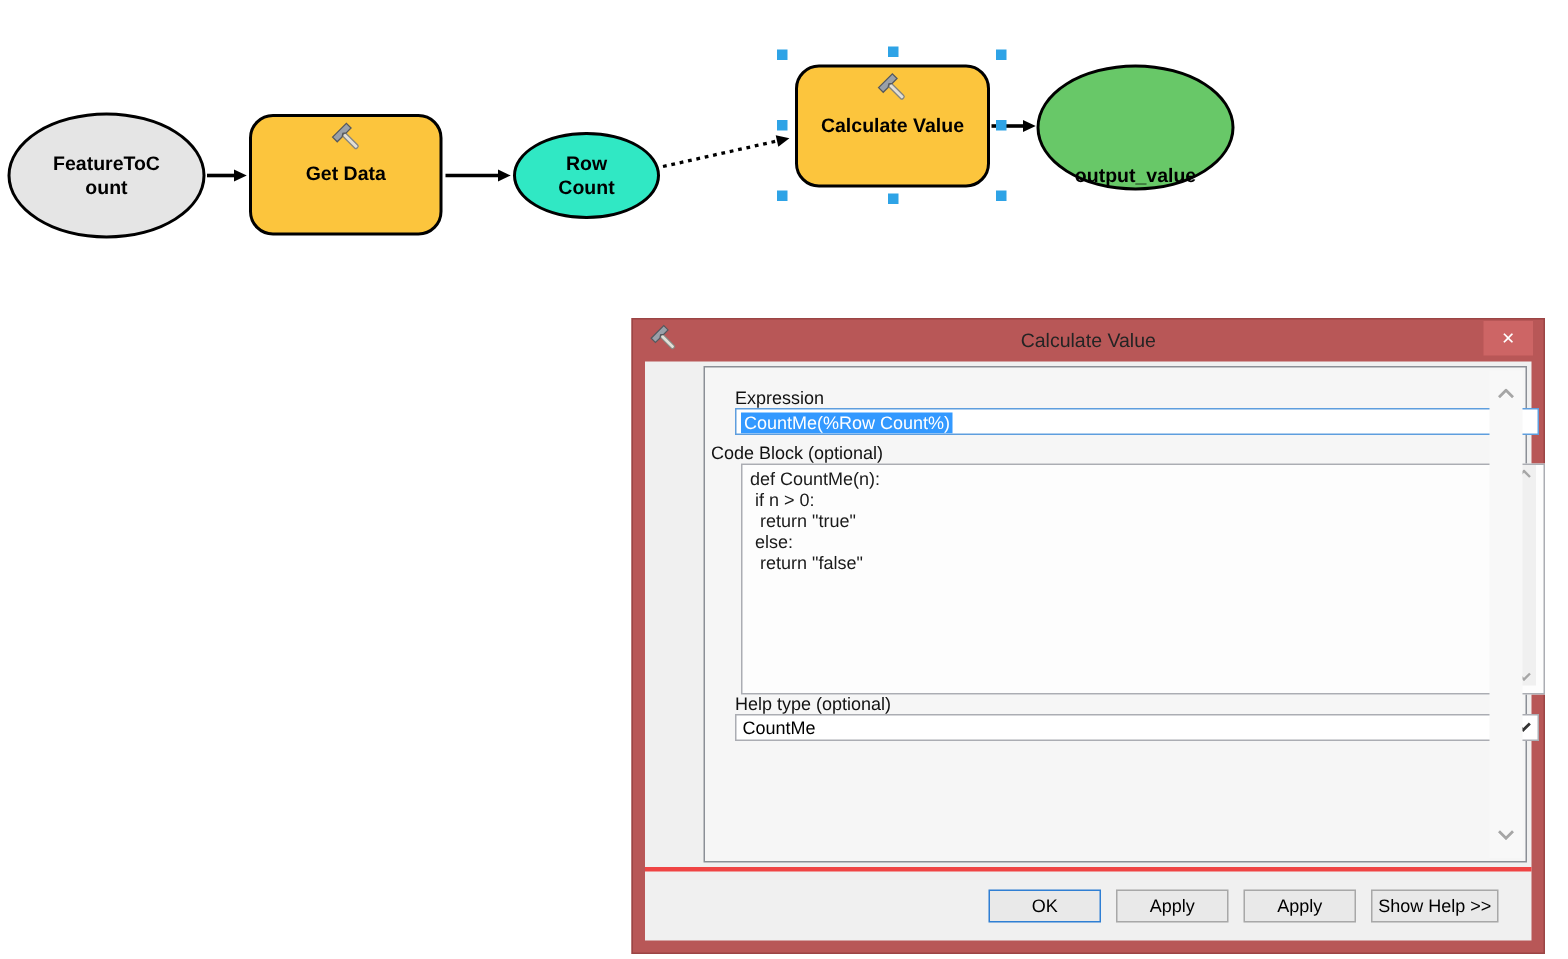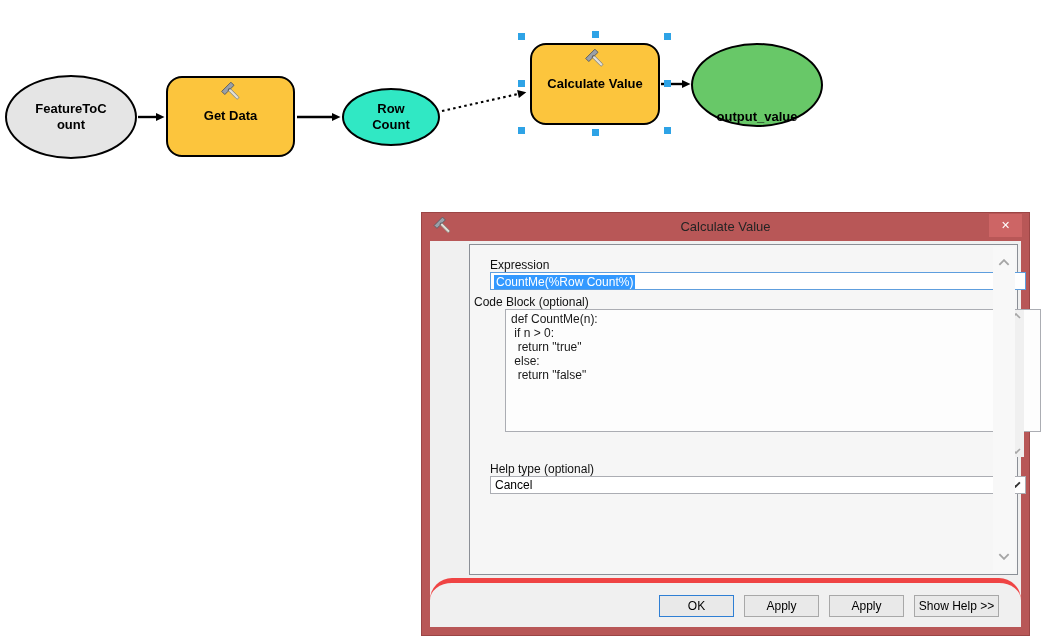--- a/index.html
+++ b/index.html
@@ -36,35 +36,35 @@
   .scrollpanel { position:absolute; left:3px; right:3px; top:3px; height:331px;
     background:#f6f6f6; border:1px solid #8b8f96;margin-left:36px; }
   .dlg-label { position:absolute; font-size:12px; color:#111; }
   .lbl-expression { left:20px; top:13px; }
   .lbl-codeblock  { left:4px; top:50px; }
   .lbl-datatype   { left:20px; top:217px; }
   .expr-input { position:absolute; left:20px; top:27px; width:536px; height:18px;
     background:#fff; border:1px solid #5e9ede; font-size:12px; display:flex;
     align-items:flex-end; padding-left:3px; overflow:hidden; }
   .expr-selected { color:#fff; padding:0 2px; line-height:14px; }
-  .code-area { position:absolute; left:35px; top:64px; width:536px; height:123px;
+  .code-area { position:absolute; left:24px; top:64px; width:536px; height:154px;
     background:#fdfdfd; border:1px solid #abadb3; font-size:12px; line-height:14px;
     color:#1a1a1a; padding:2px 20px 2px 5px; white-space:pre-wrap; overflow:hidden; }
   .code-scrollbar { position:absolute; left:538px; top:65px; width:16px; height:147px;
     background:#f0f0f0; display:flex; flex-direction:column; justify-content:space-between;
     align-items:center; padding:3px 0; }
   .combo { position:absolute; left:20px; top:231px; width:536px; height:18px;
     background:#fff; border:1px solid #abadb3; font-size:12px; display:flex;
     align-items:center; padding-left:4px; }
   .combo-chevron { position:absolute; right:4px; top:4px; }
   .outer-scrollbar { position:absolute; right:2px; top:2px; bottom:2px; width:22px;
     background:#f8f8f8; display:flex; flex-direction:column; justify-content:space-between;
     align-items:center; padding:12px 0; }
   .button-strip { position:absolute; left:0; right:0; top:337px; bottom:0;
-    border-top:5px solid #ef4444;border-radius:22px; }
+    border-top:3px solid #ef4444; }
   .dlg-btn { position:absolute; top:12px; height:22px; width:75px; background:#e9e9e9;
     border:1px solid #a8a8a8; font-size:12px; color:#000; display:flex;
     align-items:center; justify-content:center; cursor:default;
     font-family:"Liberation Sans", sans-serif; }
   .btn-ok     { left:229px; border:1px solid #2f7fd4; }
   .btn-cancel { left:314px; }
   .btn-apply  { left:399px;text-align:right; }
   .btn-help   { left:484px; width:85px; }
 </style>
 </head>
@@ -167,21 +167,21 @@
           <svg width="10" height="6">
               <use href="#chev-up"></use>
             </svg>
           <svg width="10" height="6">
               <use href="#chev-down"></use>
             </svg>
         </div>
 
         <div class="dlg-label lbl-datatype">Help type (optional)</div>
         <div class="combo">
-          <span>Cancel</span>
+          <span>CountMe</span>
           <svg class="combo-chevron" width="11" height="7" viewBox="0 0 10 6">
             <path d="M1 1 L5 5 L9 1" fill="none" stroke="#333" stroke-width="1.7"></path>
           </svg>
         </div>
 
         <div class="outer-scrollbar">
           <svg width="12" height="7" viewBox="0 0 10 6">
               <use href="#chev-up"></use>
             </svg>
           <svg width="12" height="7" viewBox="0 0 10 6">

